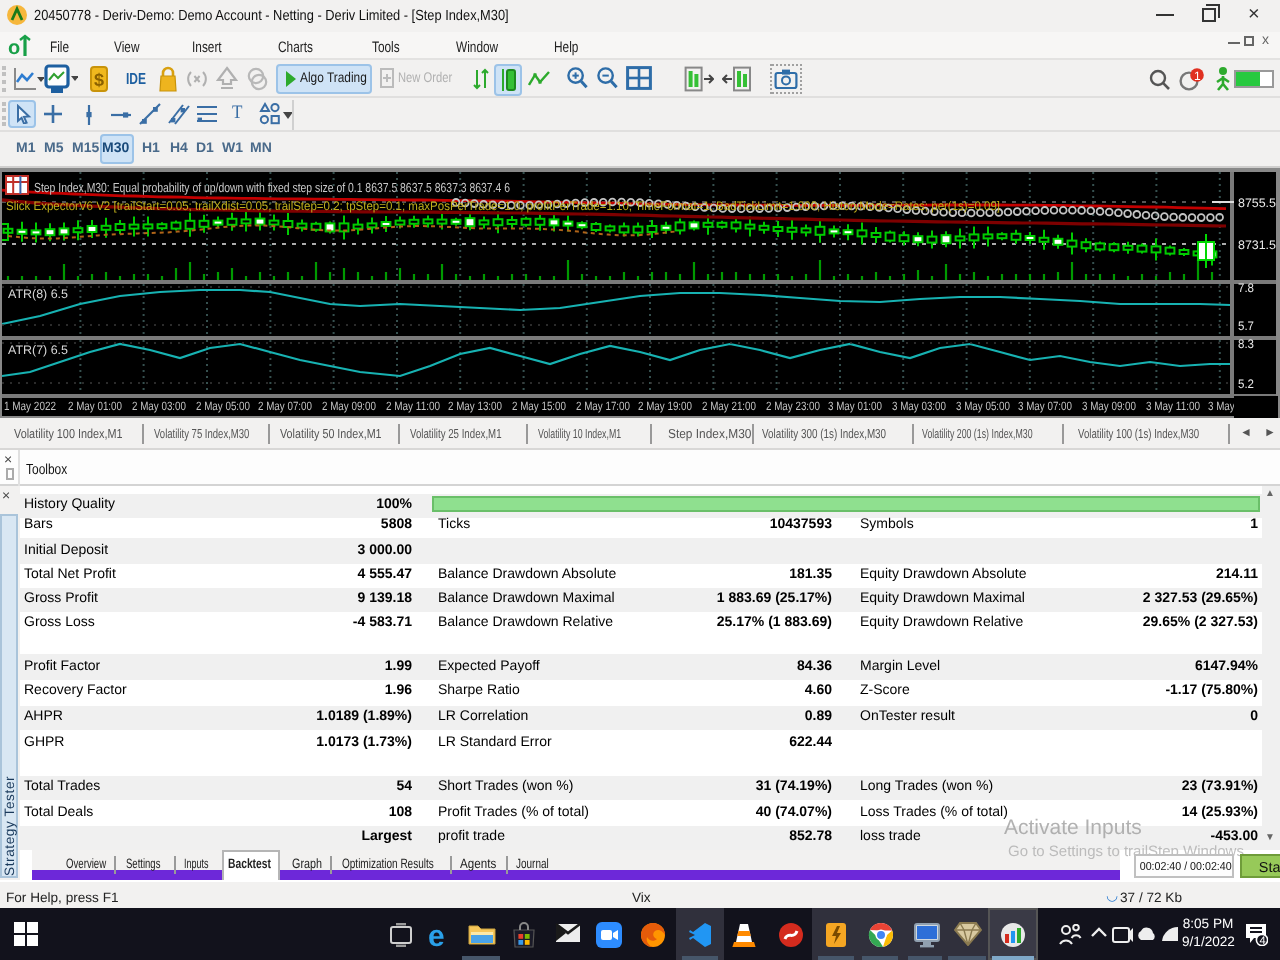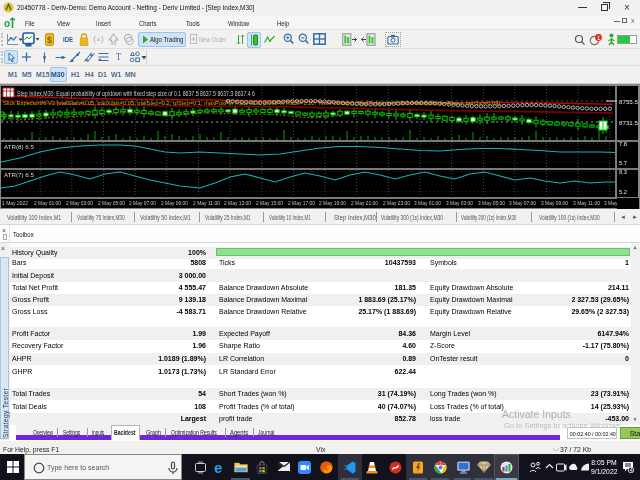--- a/index.html
+++ b/index.html
@@ -859,21 +859,21 @@
 <div class="abs" style="left:316px;top:172.3px;width:100px;font-size:7px;font-weight:bold;color:#000;text-align:right;white-space:nowrap">852.78</div>
 <div class="abs" style="left:430px;top:172.3px;font-size:7px;color:#000;white-space:nowrap">loss trade</div>
 <div class="abs" style="left:529px;top:172.3px;width:100px;font-size:7px;font-weight:bold;color:#000;text-align:right;white-space:nowrap">-453.00</div>
 <div class="abs" style="left:216px;top:4.5px;width:414px;height:8px;background:#8fe08f;border:1px solid #6abf69"></div>
 </div>
 <div class="abs" style="left:0;top:243px;width:10px;height:197px;background:#f2f1f0;z-index:8"></div>
 <div class="abs" style="left:1px;top:245px;font-size:7px;color:#444;z-index:9">×</div>
 <div class="abs" style="left:0px;top:257px;width:9px;height:182px;background:#d9e7f3;border:1px solid #aac4da;z-index:9"></div>
 <div class="abs" style="left:1.5px;top:438px;width:74px;height:9px;font-size:6.8px;color:#1a3a5c;transform:rotate(-90deg);transform-origin:0 0;white-space:nowrap;z-index:10;letter-spacing:0.3px">Strategy Tester</div>
 <div class="abs" style="left:502px;top:408px;font-size:10.5px;color:#a0a0a0;opacity:0.8;z-index:5">Activate Inputs</div>
-<div class="abs" style="left:504px;top:421px;font-size:7.5px;color:#aaa;opacity:0.75;z-index:5;white-space:nowrap">Go to Settings to activate Windows.</div>
+<div class="abs" style="left:504px;top:421px;font-size:7.5px;color:#aaa;opacity:0.75;z-index:5;white-space:nowrap">Go to Settings to trailStep Windows.</div>
 <div class="abs" style="left:16px;top:425px;width:544px;height:15px;background:#f2f1f0;border-bottom:5px solid #6d28d9">
 <div class="abs" style="left:10px;top:0;width:180px;height:15px"></div>
 <div class="abs" style="left:95.2px;top:0px;width:29px;height:15px;background:#fff;border:1px solid #b5b5b5;border-bottom:none;z-index:6"></div>
 <div class="abs" style="left:17px;top:3.5px;font-size:6.8px;color:#222;font-weight:normal;z-index:7;white-space:nowrap;transform:scaleX(0.709);transform-origin:0 0">Overview</div>
 <div class="abs" style="left:46.7px;top:3.5px;font-size:6.8px;color:#222;font-weight:normal;z-index:7;white-space:nowrap;transform:scaleX(0.701);transform-origin:0 0">Settings</div>
 <div class="abs" style="left:76.4px;top:3.5px;font-size:6.8px;color:#222;font-weight:normal;z-index:7;white-space:nowrap;transform:scaleX(0.662);transform-origin:0 0">Inputs</div>
 <div class="abs" style="left:98.3px;top:3.5px;font-size:6.8px;color:#222;font-weight:bold;z-index:7;white-space:nowrap;transform:scaleX(0.757);transform-origin:0 0">Backtest</div>
 <div class="abs" style="left:130.3px;top:3.5px;font-size:6.8px;color:#222;font-weight:normal;z-index:7;white-space:nowrap;transform:scaleX(0.794);transform-origin:0 0">Graph</div>
 <div class="abs" style="left:154.5px;top:3.5px;font-size:6.8px;color:#222;font-weight:normal;z-index:7;white-space:nowrap;transform:scaleX(0.736);transform-origin:0 0">Optimization Results</div>
 <div class="abs" style="left:214.2px;top:3.5px;font-size:6.8px;color:#222;font-weight:normal;z-index:7;white-space:nowrap;transform:scaleX(0.856);transform-origin:0 0">Agents</div>
@@ -899,34 +899,20 @@
 </div>
 <div class="abs" style="left:0;top:454px;width:640px;height:26px;background:#12121c">
 <div class="abs" style="left:7px;top:7px">
       <svg width="12" height="12" viewBox="0 0 12 12" style="">
         <rect x="0" y="0" width="5.5" height="5.5" fill="#fff"></rect>
         <rect x="6.5" y="0" width="5.5" height="5.5" fill="#fff"></rect>
         <rect x="0" y="6.5" width="5.5" height="5.5" fill="#fff"></rect>
         <rect x="6.5" y="6.5" width="5.5" height="5.5" fill="#fff"></rect>
       </svg>
     </div>
-<div class="abs" style="left:24px;top:0;width:158px;height:26px;background:#f5f4f3;border:1px solid #888">
-<div class="abs" style="left:8px;top:7px">
-        <svg width="12" height="12" viewBox="0 0 12 12" style="">
-          <circle cx="6" cy="6" r="4.8" fill="none" stroke="#444" stroke-width="1.2"></circle>
-        </svg>
-      </div>
-<div class="abs" style="left:22px;top:8px;font-size:8px;color:#555;transform:scaleX(0.88);transform-origin:0 0;white-space:nowrap">Type here to search</div>
-<div class="abs" style="left:142px;top:6px">
-        <svg width="12" height="14" viewBox="0 0 12 14" style="">
-          <rect x="4.5" y="1" width="3" height="7" rx="1.5" fill="none" stroke="#444" stroke-width="1.2"></rect>
-          <path d="M2 7 A4 4 0 0 0 10 7 M6 11 L6 13" fill="none" stroke="#444" stroke-width="1.2"></path>
-        </svg>
-      </div>
-</div>
 <div class="abs" style="left:194px;top:7px">
       <svg width="13" height="13" viewBox="0 0 13 13" style="">
         <rect x="1.5" y="2.5" width="10" height="8" rx="1" fill="none" stroke="#cfcfcf" stroke-width="1"></rect>
         <rect x="4" y="0.5" width="5" height="1.2" fill="#9a9a9a"></rect>
         <rect x="4" y="11.3" width="5" height="1.2" fill="#9a9a9a"></rect>
       </svg>
     </div>
 <div class="abs" style="left:214px;top:7px">
       <svg width="13" height="13" viewBox="0 0 13 13" style="">
         <text x="0" y="12" font-family="Liberation Sans" font-size="15" font-weight="bold" fill="#2aa0e8">e</text>

